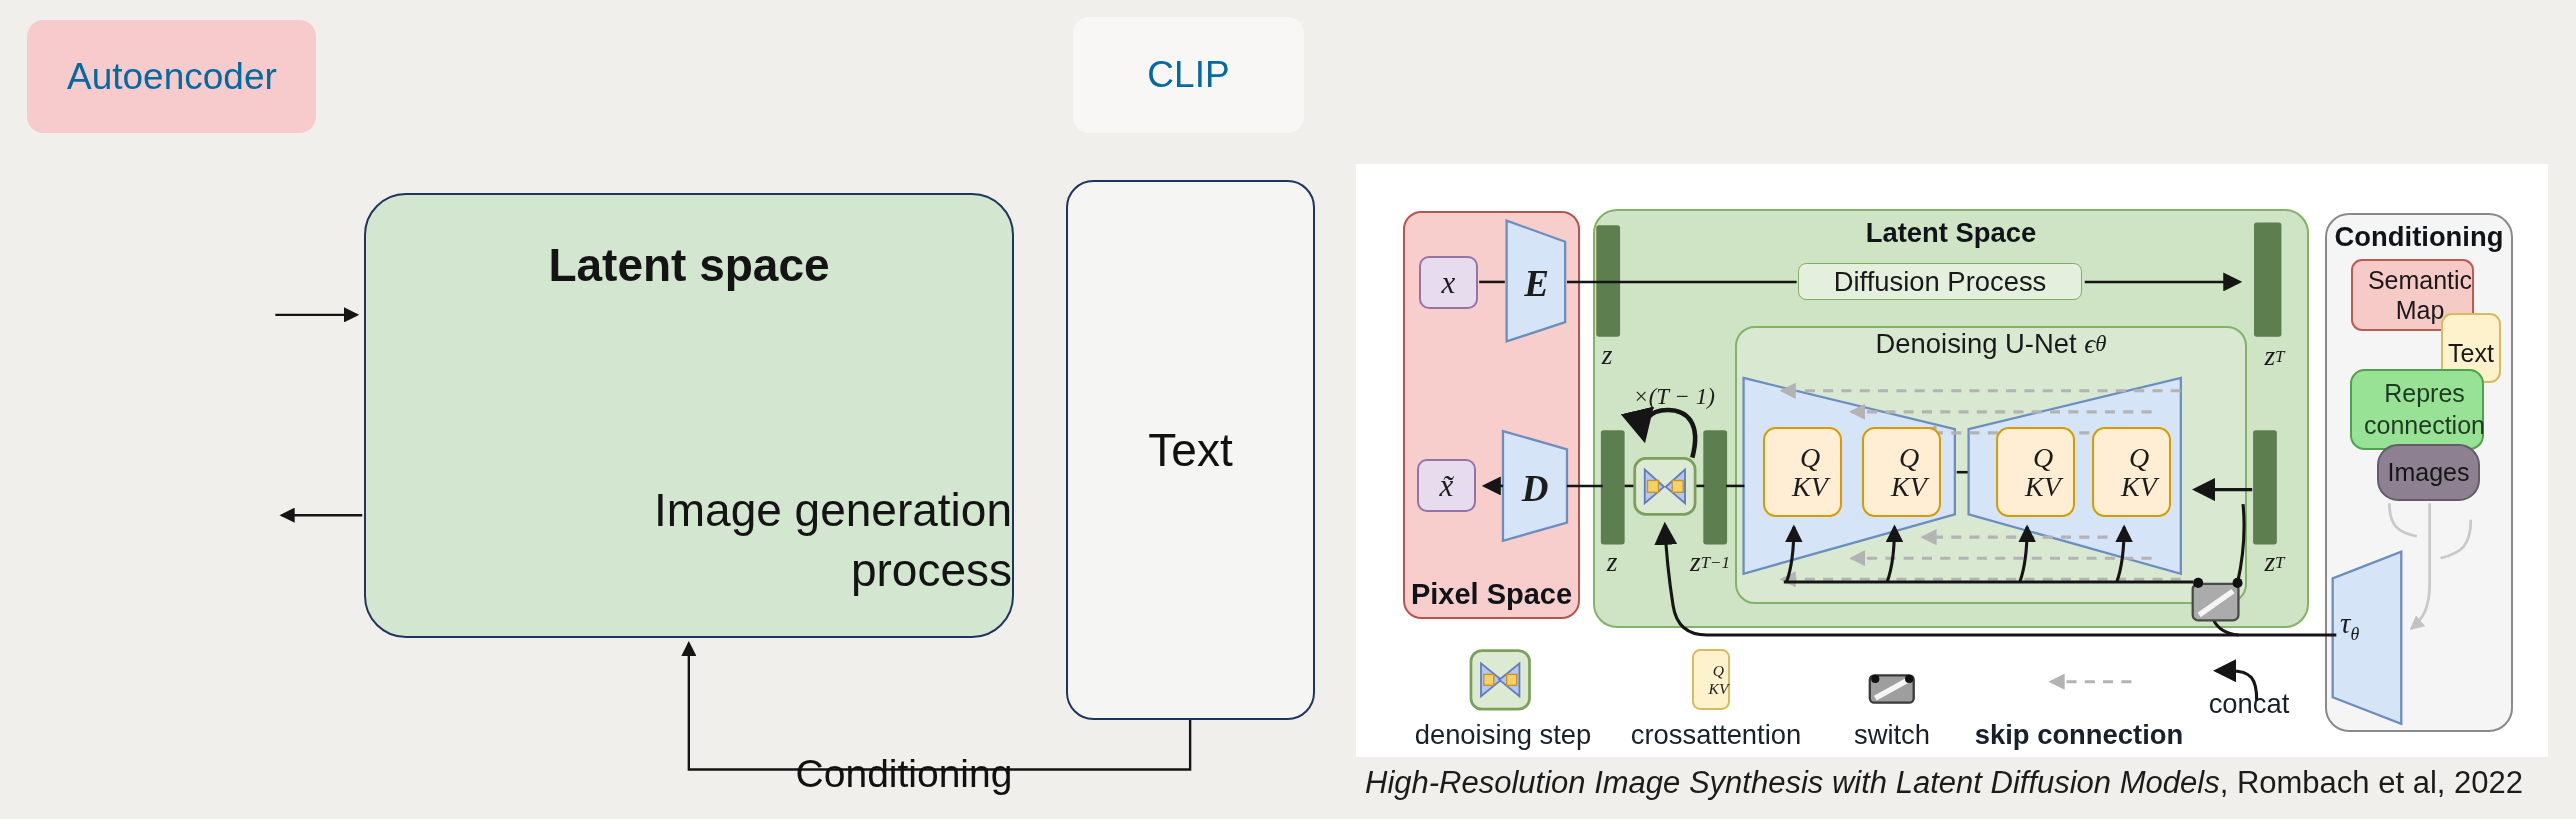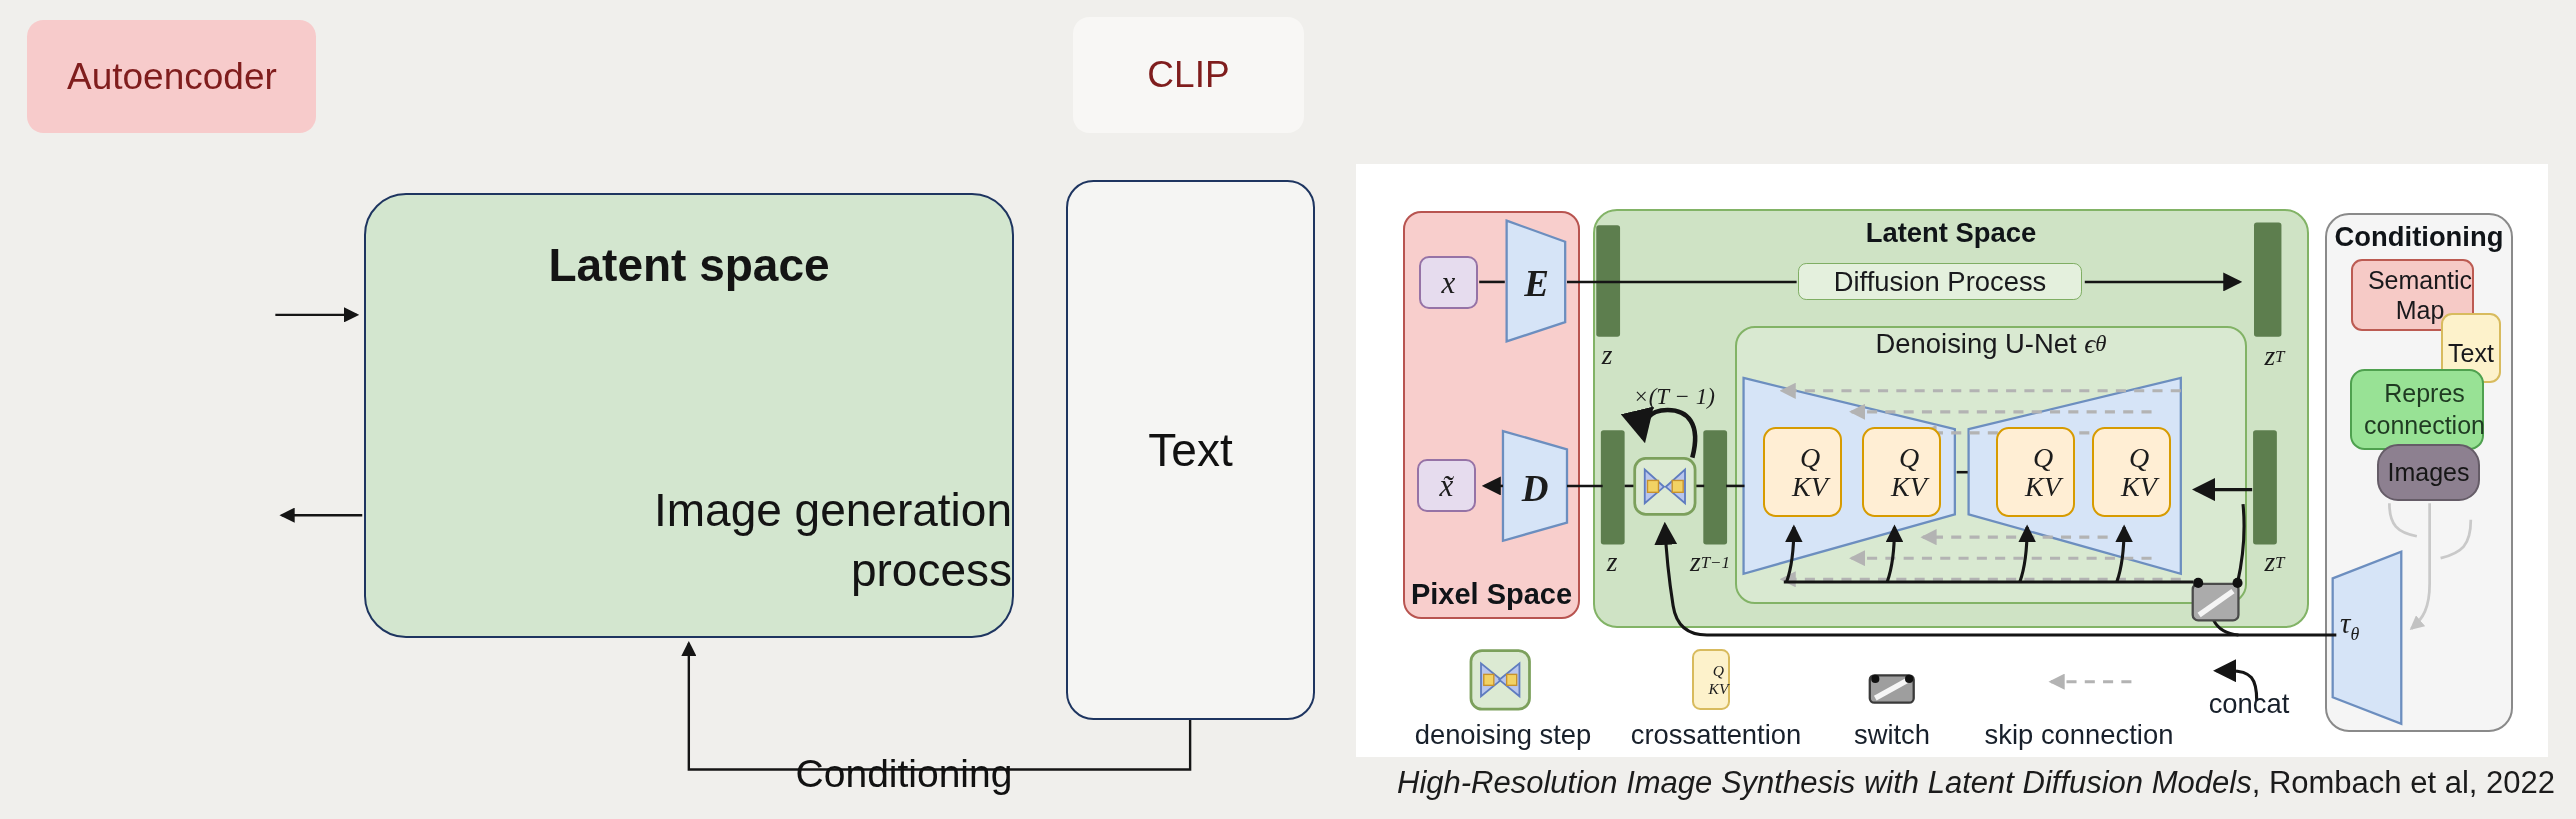--- a/index.html
+++ b/index.html
@@ -7,21 +7,21 @@
          font-family:"Liberation Sans",sans-serif;color:#141414;}
   .abs{position:absolute;}
   .ctr{display:flex;align-items:center;justify-content:center;text-align:center;}
   .col{display:flex;flex-direction:column;align-items:center;justify-content:center;text-align:center;padding-left:15px;}
   
   .pill{border-radius:16.5px;}
   .pill-pink{background:#f7cbcb;}
   .pill-light{background:#f8f7f5;text-align:center;}
   .slide-box{border:2.7px solid #1e3560;box-sizing:border-box;}
   .slide-txt{font-size:46px;line-height:1.28;color:#111;}
-  .slide-tag{font-size:37px;color:#7f1d1d;}
+  .slide-tag{font-size:37px;color:#0369a1;}
   
   #fig-card{left:1356px;top:164px;width:1192px;height:593px;background:#ffffff;}
   .panel{box-sizing:border-box;border-radius:20px;}
   .fig-title{font-weight:bold;font-size:27.4px;color:#101418;}
   .fig-sans{font-size:25px;color:#19191c;}
   .math{font-family:"Liberation Serif",serif;font-style:italic;color:#1c1c1c;}
   .math sub{font-size:0.62em;}
   .qkv{line-height:1.05;font-size:28px;}
   .zlbl{font-size:27.4px;}
   .legend-lbl{font-size:27.4px;color:#18202b;transform:translateX(-50%);white-space:nowrap;}
@@ -258,23 +258,23 @@
     <span>τ</span><sub>θ</sub></div>
 
   <div class="abs zord6 col math" style="left:1692px;top:649px;width:38px;height:61px;background:#fdf2cb;border:2.3px solid #d8bb5e;border-radius:8.2px;box-sizing:border-box;font-size:15.6px;line-height:1.1;">
     <div>Q</div>
     <div>KV</div>
     </div>
 
   <div class="abs zord6 legend-lbl" style="left:1503px;top:719px;">denoising step</div>
   <div class="abs zord6 legend-lbl" style="left:1716px;top:719px;">crossattention</div>
   <div class="abs zord6 legend-lbl" style="left:1892px;top:719px;">switch</div>
-  <div class="abs zord6 legend-lbl" style="left:2079px;top:719px;">skip connection</div>
+  <div class="abs zord6 legend-lbl" style="left:2079px;top:719px;font-weight:bold;">skip connection</div>
   <div class="abs zord6 legend-lbl" style="left:2249px;top:688px;">concat</div>
 
-  <div class="abs zord6" id="caption" style="left:1365px;top:765px;margin-left:32px;">
+  <div class="abs zord6" id="caption" style="left:1365px;top:765px;">
     <span class="it">High-Resolution Image Synthesis with Latent Diffusion Models</span><span>, Rombach et al, 2022</span>
   </div>
 
   <div class="abs zord6" style="left:904px;top:752px;transform:translateX(-50%);font-size:39px;color:#111;">Conditioning</div>
 
 </div>
 
 
 </body></html>

